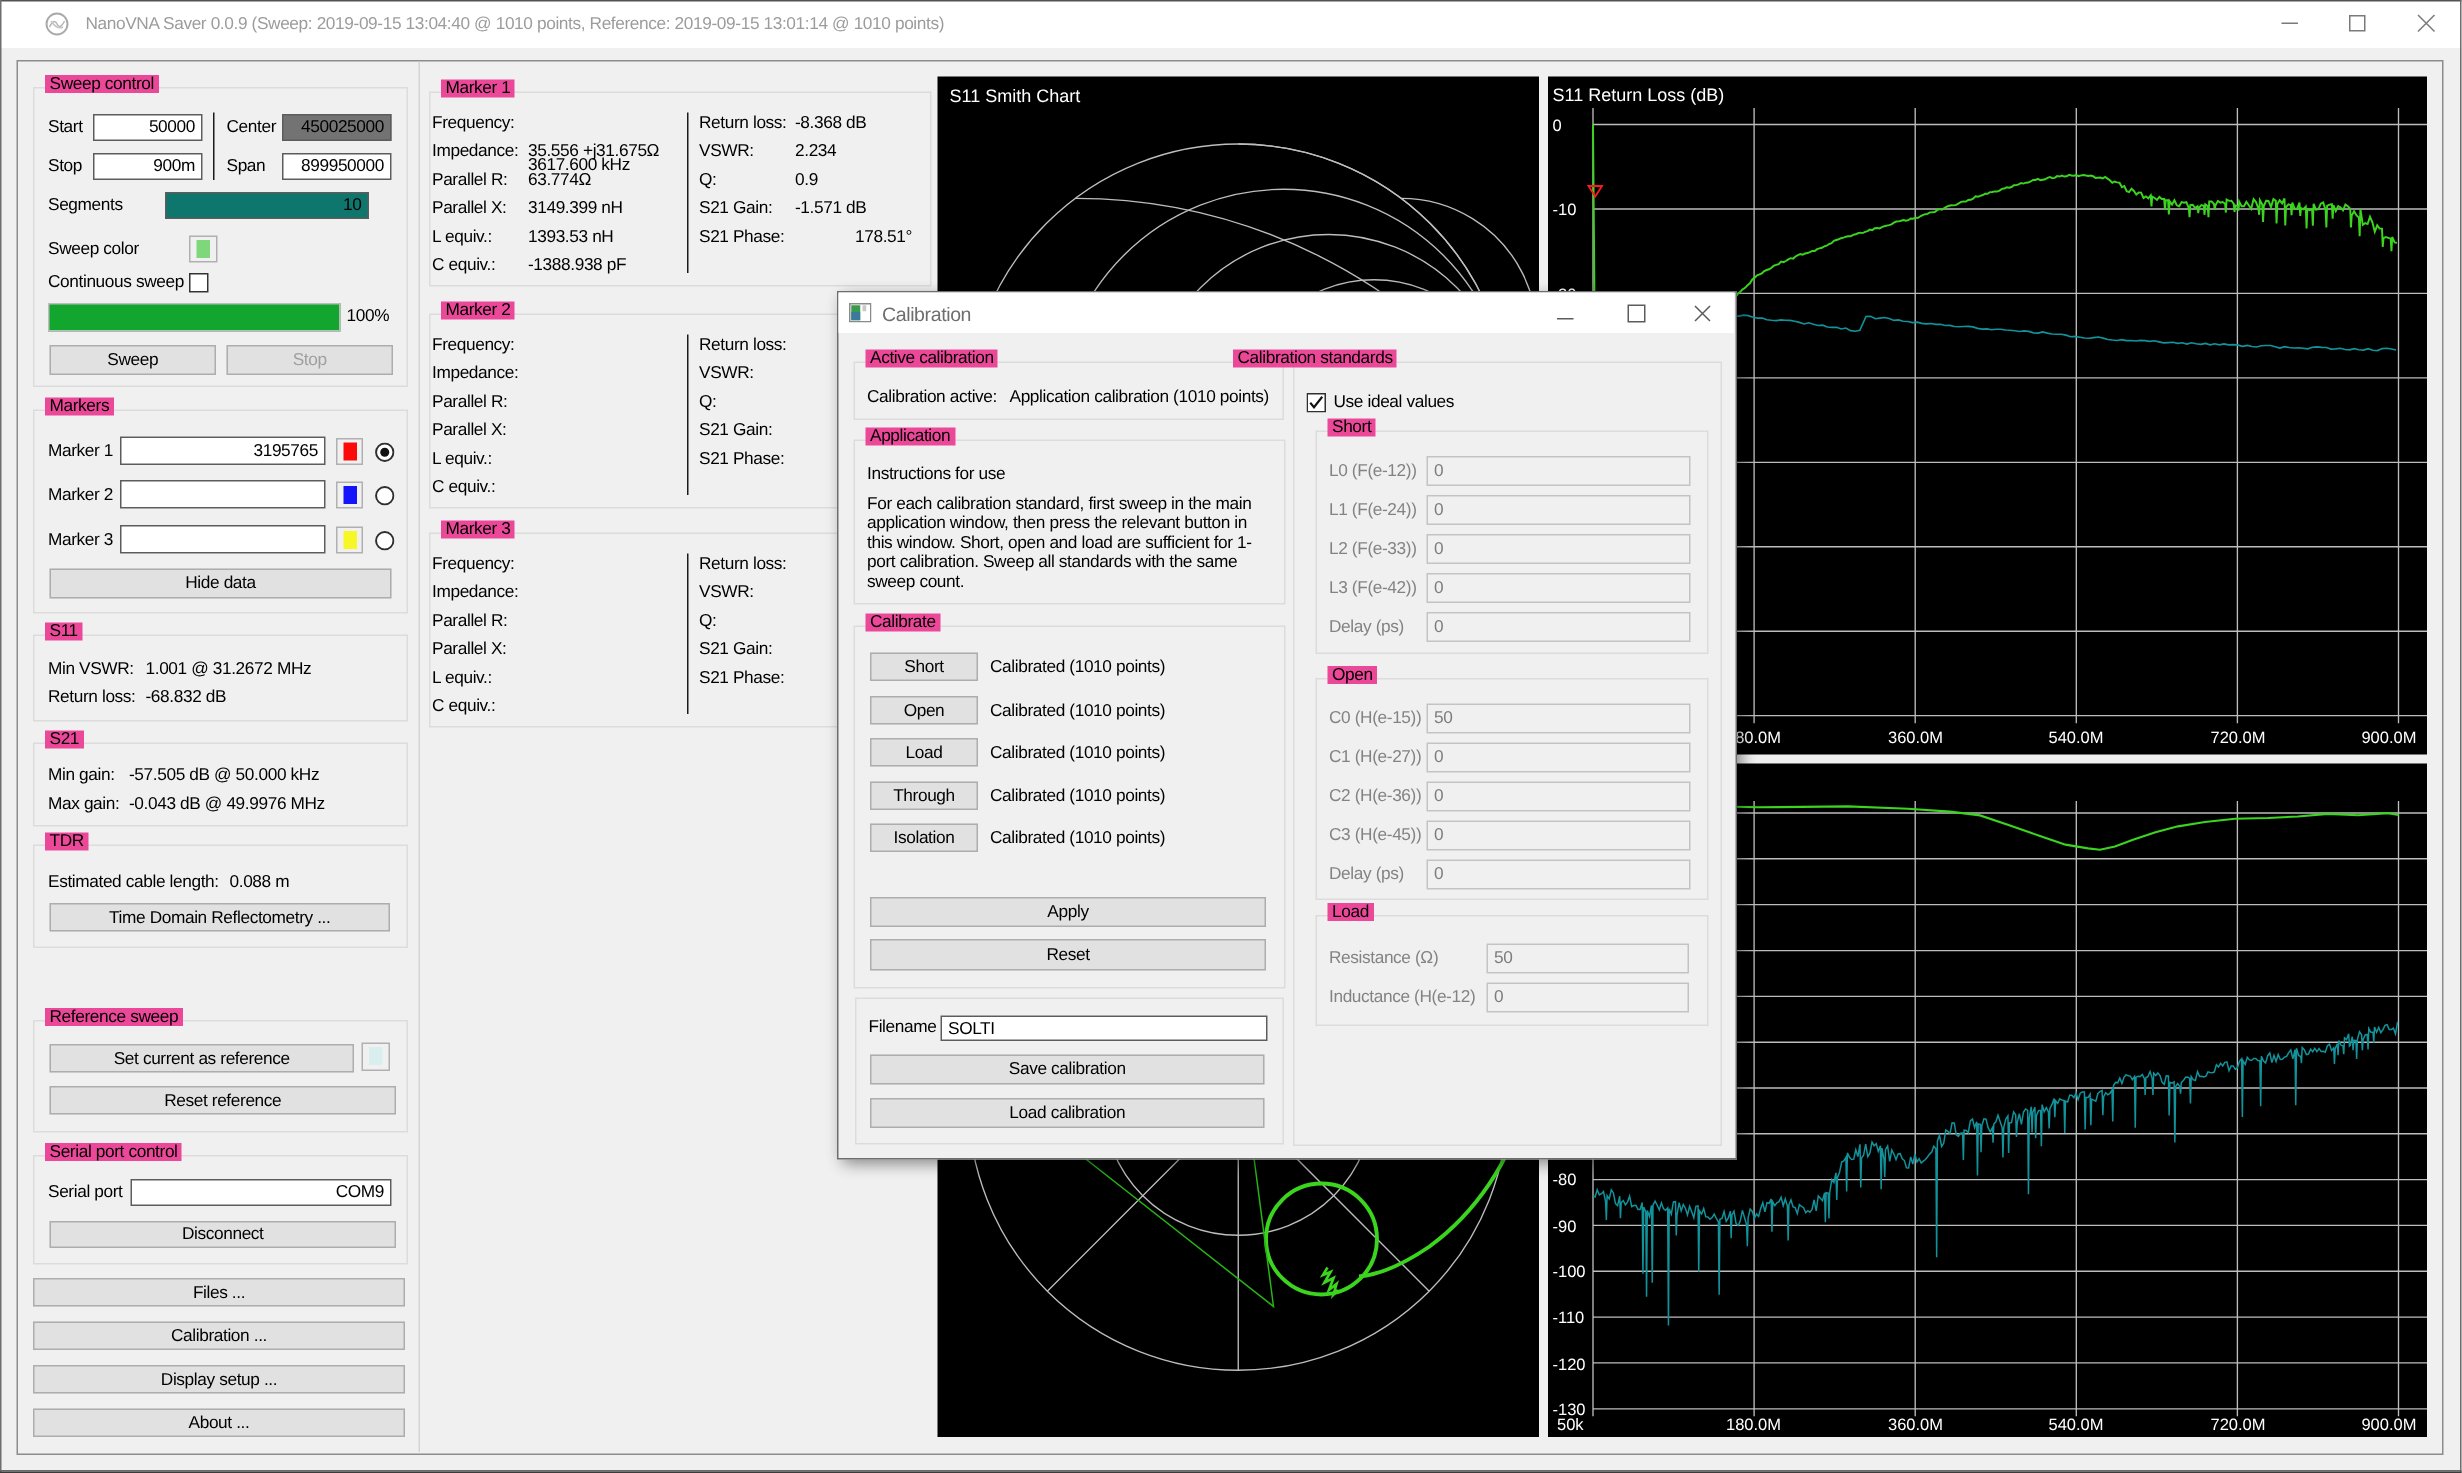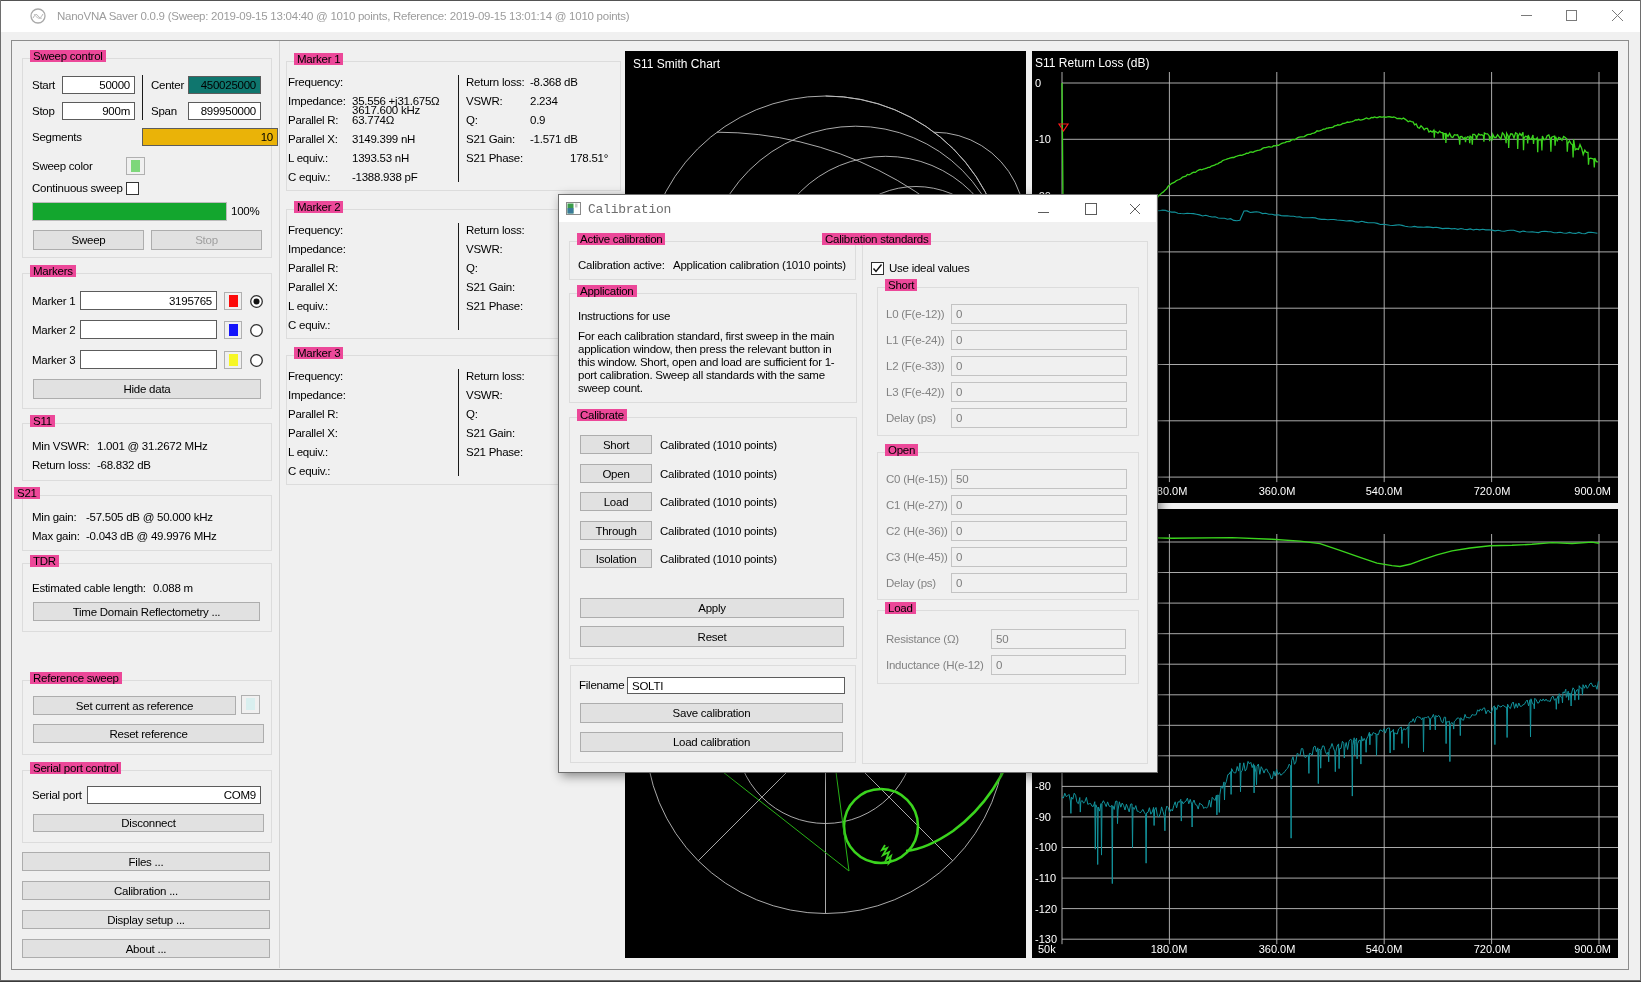--- a/index.html
+++ b/index.html
@@ -22,28 +22,28 @@
 <svg style="left:1611px;top:9px" width="13" height="13" viewBox="0 0 13 13">
     <path d="M1 1 L12 12 M12 1 L1 12" stroke="#7a7a7a" stroke-width="1"></path>
   </svg>
 <div style="position:absolute;left:11px;top:40px;width:1616px;height:928px;border:1px solid #8c8c8c"></div>
 <div style="position:absolute;left:279px;top:41px;width:1px;height:927px;background:#d4d4d4"></div>
 <div class="grp" style="left:22px;top:58px;width:248px;height:198px;border-color:#dcdcdc"></div>
 <div class="glb" style="left:30px;top:50px;color:#000">Sweep control</div>
 <div class="lb" style="left:32px;top:76px;font-size:11.5px;color:#000;">Start</div>
 <div class="inp" style="left:62px;top:76px;width:63px;height:16px;background:#fff;border:1px solid #5c5c5c;color:#000;justify-content:flex-end;padding:0 4px">50000</div>
 <div class="lb" style="left:151px;top:76px;font-size:11.5px;color:#000;">Center</div>
-<div class="inp" style="left:188px;top:76px;width:63px;height:16px;background:#0f766e;border:1px solid #5c5c5c;color:#000;justify-content:flex-end;padding:0 4px">450025000</div>
+<div class="inp" style="left:188px;top:76px;width:63px;height:16px;background:#737373;border:1px solid #5c5c5c;color:#000;justify-content:flex-end;padding:0 4px">450025000</div>
 <div class="lb" style="left:32px;top:102px;font-size:11.5px;color:#000;">Stop</div>
 <div class="inp" style="left:62px;top:102px;width:63px;height:16px;background:#fff;border:1px solid #5c5c5c;color:#000;justify-content:flex-end;padding:0 4px">900m</div>
 <div class="lb" style="left:151px;top:102px;font-size:11.5px;color:#000;">Span</div>
 <div class="inp" style="left:188px;top:102px;width:63px;height:16px;background:#fff;border:1px solid #5c5c5c;color:#000;justify-content:flex-end;padding:0 4px">899950000</div>
 <div style="position:absolute;left:142px;top:75px;width:1px;height:45px;background:#1a1a1a"></div>
 <div class="lb" style="left:32px;top:128px;font-size:11.5px;color:#000;">Segments</div>
-<div class="inp" style="left:142px;top:128px;width:126px;height:16px;background:#eab308;border:1px solid #5c5c5c;color:#000;justify-content:flex-end;padding:0 4px">10</div>
+<div class="inp" style="left:110px;top:128px;width:126px;height:16px;background:#0f766e;border:1px solid #5c5c5c;color:#000;justify-content:flex-end;padding:0 4px">10</div>
 <div class="lb" style="left:32px;top:157px;font-size:11.5px;color:#000;">Sweep color</div>
 <div style="position:absolute;left:126px;top:157px;width:17px;height:16px;background:#f0f0f0;border:1px solid #b0b0b0"></div>
 <div style="position:absolute;left:131px;top:160px;width:9px;height:12px;background:#7ed77b"></div>
 <div class="lb" style="left:32px;top:179px;font-size:11.5px;color:#000;">Continuous sweep</div>
 <div style="position:absolute;left:126px;top:182px;width:11px;height:11px;background:#fff;border:1px solid #333"></div>
 <div style="position:absolute;left:32px;top:202px;width:193px;height:17px;border:1px solid #bcbcbc;background:#13a62e"></div>
 <div class="lb" style="left:231px;top:202px;font-size:11.5px;color:#000;">100%</div>
 <div class="btn" style="left:33px;top:230px;width:109px;height:18px;color:#000;font-size:11.5px">Sweep</div>
 <div class="btn" style="left:151px;top:230px;width:109px;height:18px;color:#9f9f9f;font-size:11.5px">Stop</div>
 <div class="grp" style="left:22px;top:273px;width:248px;height:134px;border-color:#dcdcdc"></div>
@@ -71,21 +71,21 @@
     <circle cx="6.5" cy="6.5" r="5.8" fill="#fff" stroke="#2f2f2f" stroke-width="1.3"></circle>
   </svg>
 <div class="btn" style="left:33px;top:379px;width:226px;height:18px;color:#000;font-size:11.5px">Hide data</div>
 <div class="grp" style="left:22px;top:423px;width:248px;height:56px;border-color:#dcdcdc"></div>
 <div class="glb" style="left:30px;top:415px;color:#000">S11</div>
 <div class="lb" style="left:32px;top:437px;font-size:11.5px;color:#000;">Min VSWR:</div>
 <div class="lb" style="left:97px;top:437px;font-size:11.5px;color:#000;">1.001 @ 31.2672 MHz</div>
 <div class="lb" style="left:32px;top:456px;font-size:11.5px;color:#000;">Return loss:</div>
 <div class="lb" style="left:97px;top:456px;font-size:11.5px;color:#000;">-68.832 dB</div>
 <div class="grp" style="left:22px;top:495px;width:248px;height:54px;border-color:#dcdcdc"></div>
-<div class="glb" style="left:14px;top:487px;color:#000">S21</div>
+<div class="glb" style="left:30px;top:487px;color:#000">S21</div>
 <div class="lb" style="left:32px;top:508px;font-size:11.5px;color:#000;">Min gain:</div>
 <div class="lb" style="left:86px;top:508px;font-size:11.5px;color:#000;">-57.505 dB @ 50.000 kHz</div>
 <div class="lb" style="left:32px;top:527px;font-size:11.5px;color:#000;">Max gain:</div>
 <div class="lb" style="left:86px;top:527px;font-size:11.5px;color:#000;">-0.043 dB @ 49.9976 MHz</div>
 <div class="grp" style="left:22px;top:563px;width:248px;height:67px;border-color:#dcdcdc"></div>
 <div class="glb" style="left:30px;top:555px;color:#000">TDR</div>
 <div class="lb" style="left:32px;top:579px;font-size:11.5px;color:#000;">Estimated cable length:</div>
 <div class="lb" style="left:153px;top:579px;font-size:11.5px;color:#000;">0.088 m</div>
 <div class="btn" style="left:33px;top:602px;width:225px;height:17px;color:#000;font-size:11.5px">Time Domain Reflectometry ...</div>
 <div class="grp" style="left:22px;top:680px;width:248px;height:73px;border-color:#dcdcdc"></div>
@@ -255,21 +255,21 @@
     <path d="M30.0 288.3 L31.4 289.0 L32.8 284.2 L34.2 287.6 L35.6 286.8 L37.0 285.4 L38.4 292.0 L38.9 304.4 L39.4 288.1 L40.8 290.2 L42.2 284.2 L43.6 286.3 L45.0 293.4 L46.4 294.7 L47.8 288.5 L48.3 303.1 L48.8 292.7 L50.2 291.5 L51.6 294.2 L53.0 292.4 L54.4 288.4 L55.8 295.4 L57.2 294.7 L58.6 294.5 L60.0 297.3 L61.4 297.3 L62.8 292.7 L63.3 340.2 L63.8 295.7 L65.2 299.0 L65.7 355.5 L66.2 298.0 L67.6 302.1 L69.0 294.6 L69.5 346.1 L70.0 294.4 L71.4 291.7 L72.8 294.5 L74.2 297.6 L75.6 292.9 L77.0 296.9 L78.4 297.8 L79.8 296.3 L80.3 374.6 L80.8 296.8 L82.2 300.5 L83.6 292.3 L85.0 292.1 L85.5 314.6 L86.0 301.0 L87.4 292.8 L88.8 298.2 L90.2 294.0 L91.6 296.5 L93.0 301.0 L94.4 295.2 L95.8 298.9 L97.2 302.9 L98.6 295.2 L100.0 294.9 L100.5 338.8 L101.0 298.3 L102.4 300.3 L103.8 296.6 L105.2 302.2 L106.6 302.3 L108.0 303.8 L109.4 302.7 L110.8 300.4 L112.2 303.2 L113.6 305.5 L114.1 354.2 L114.6 303.9 L116.0 303.3 L117.4 298.7 L118.8 305.2 L120.2 303.0 L121.6 298.4 L122.1 316.5 L122.6 301.0 L124.0 298.5 L125.4 306.7 L126.8 308.0 L128.2 304.9 L129.6 297.9 L131.0 302.7 L132.4 307.6 L132.9 321.8 L133.4 302.9 L134.8 297.1 L136.2 298.6 L137.6 303.3 L139.0 300.3 L140.4 302.0 L141.8 296.5 L143.2 292.8 L144.6 298.9 L146.0 292.8 L147.4 293.2 L148.8 290.3 L149.3 312.1 L149.8 292.2 L151.2 294.8 L152.6 292.9 L154.0 292.1 L155.4 289.1 L156.8 294.8 L158.2 290.3 L159.6 295.1 L160.1 318.0 L160.6 294.2 L162.0 291.0 L163.4 295.6 L164.8 296.1 L166.2 300.1 L167.6 294.1 L169.0 295.3 L170.4 296.1 L171.8 299.5 L173.2 298.1 L174.6 299.1 L176.0 297.3 L177.4 291.0 L178.8 298.2 L180.2 288.3 L181.6 289.9 L183.0 291.5 L184.4 286.2 L184.9 305.9 L185.4 286.1 L186.8 286.4 L187.3 303.4 L187.8 285.9 L189.2 277.3 L190.6 279.3 L192.0 272.9 L192.5 291.0 L193.0 276.0 L194.4 272.3 L195.8 265.7 L197.2 265.0 L198.6 262.6 L199.1 285.4 L199.6 259.6 L201.0 262.5 L202.4 264.0 L203.8 263.8 L205.2 257.5 L206.6 262.1 L208.0 253.9 L208.5 282.7 L209.0 263.0 L210.4 261.2 L211.8 253.8 L213.2 262.1 L214.6 259.8 L216.0 252.4 L217.4 254.8 L218.8 253.4 L220.2 258.6 L221.6 254.8 L222.1 283.9 L222.6 256.4 L224.0 263.9 L224.5 275.7 L225.0 257.4 L226.4 255.0 L227.8 265.3 L229.2 257.7 L230.6 260.3 L232.0 264.1 L233.4 260.3 L234.8 260.1 L236.2 263.5 L237.6 264.7 L239.0 269.6 L240.4 269.7 L241.8 262.3 L243.2 267.1 L244.6 260.4 L246.0 265.6 L247.4 263.5 L248.8 266.3 L250.2 265.1 L251.6 264.0 L253.0 262.3 L254.4 260.4 L255.8 259.0 L257.2 255.2 L258.6 256.9 L259.1 329.2 L259.6 251.7 L261.0 247.7 L262.4 255.3 L263.8 253.2 L265.2 244.4 L266.6 245.3 L268.0 246.7 L269.4 239.6 L270.8 239.7 L272.2 247.5 L273.6 248.6 L275.0 246.5 L276.4 246.2 L276.9 264.4 L277.4 244.4 L278.8 244.6 L280.2 246.1 L281.6 238.1 L283.0 237.0 L284.4 242.7 L285.8 238.8 L286.3 274.6 L286.8 240.3 L288.2 240.6 L288.7 259.2 L289.2 241.5 L290.6 236.9 L292.0 237.1 L293.4 242.8 L294.8 245.5 L296.2 243.0 L296.7 252.8 L297.2 240.3 L298.6 238.9 L300.0 234.5 L301.4 238.7 L302.8 242.9 L303.3 262.7 L303.8 242.9 L305.2 237.0 L306.6 234.9 L307.1 259.6 L307.6 239.6 L309.0 239.4 L310.4 232.3 L311.8 234.4 L312.3 249.0 L312.8 239.4 L314.2 233.5 L315.6 240.5 L317.0 232.3 L318.4 230.3 L319.8 231.2 L320.3 287.1 L320.8 236.4 L322.2 228.8 L322.7 246.0 L323.2 232.6 L324.6 229.2 L325.1 249.8 L325.6 234.8 L327.0 231.4 L328.4 231.2 L328.9 255.1 L329.4 227.4 L330.8 232.1 L332.2 229.4 L333.6 232.2 L334.1 243.3 L334.6 230.0 L336.0 227.3 L337.4 223.3 L337.9 235.8 L338.4 224.9 L339.8 226.6 L341.2 223.5 L342.6 224.4 L344.0 224.7 L344.5 246.4 L345.0 225.1 L346.4 225.7 L347.8 221.1 L349.2 221.1 L350.6 222.7 L352.0 219.7 L353.4 224.1 L354.8 219.8 L356.2 219.0 L357.6 219.0 L358.1 244.0 L358.6 222.7 L360.0 222.7 L361.4 220.4 L361.9 241.1 L362.4 223.8 L363.8 224.4 L365.2 225.1 L366.6 220.0 L368.0 218.7 L369.4 218.0 L369.9 234.5 L370.4 222.3 L371.8 219.5 L373.2 220.8 L374.6 219.9 L376.0 217.7 L376.5 238.6 L377.0 214.7 L378.4 212.6 L379.8 212.9 L381.2 209.7 L382.6 213.4 L384.0 209.2 L385.4 207.5 L386.8 208.2 L388.2 208.4 L389.6 210.7 L391.0 208.7 L391.5 242.8 L392.0 209.1 L393.4 208.5 L394.8 208.7 L396.2 207.3 L397.6 210.1 L398.1 220.9 L398.6 209.5 L400.0 208.6 L401.4 205.4 L402.8 210.1 L403.3 220.9 L403.8 206.4 L405.2 208.0 L406.6 206.3 L408.0 208.0 L409.4 212.6 L410.8 213.9 L412.2 208.2 L413.6 208.3 L414.1 234.6 L414.6 212.6 L416.0 213.1 L417.4 212.2 L417.9 252.6 L418.4 215.3 L419.8 213.4 L421.2 215.3 L421.7 220.1 L422.2 212.7 L423.6 211.4 L425.0 209.2 L426.4 209.0 L427.8 209.9 L428.3 226.6 L428.8 208.7 L430.2 210.9 L431.6 211.2 L433.0 205.4 L434.4 208.6 L435.8 208.5 L437.2 209.0 L438.6 208.4 L440.0 205.6 L441.4 206.0 L442.8 206.1 L444.2 205.7 L445.6 200.8 L447.0 202.3 L448.4 199.9 L449.8 201.6 L451.2 199.2 L452.6 198.9 L454.0 204.8 L455.4 201.6 L456.8 201.6 L458.2 203.9 L459.6 202.8 L461.0 198.5 L462.4 196.8 L462.9 235.6 L463.4 198.3 L464.8 200.6 L466.2 195.9 L467.6 197.6 L469.0 198.0 L470.4 196.6 L471.8 196.7 L473.2 198.0 L474.6 198.1 L475.1 228.5 L475.6 195.2 L477.0 198.3 L478.4 199.6 L479.8 194.8 L481.2 193.0 L482.6 199.4 L484.0 194.6 L485.4 198.7 L486.8 194.0 L488.2 197.3 L489.6 197.2 L491.0 195.8 L492.4 195.3 L493.8 192.7 L495.2 191.0 L496.6 196.9 L498.0 190.8 L498.5 227.9 L499.0 189.8 L500.4 194.7 L501.8 195.3 L502.3 199.8 L502.8 189.3 L504.2 190.8 L505.6 194.1 L507.0 193.7 L508.4 190.4 L509.8 192.1 L511.2 189.9 L512.6 192.1 L514.0 190.1 L515.4 192.0 L516.8 191.9 L518.2 192.5 L519.6 188.2 L521.0 187.1 L522.4 191.3 L523.8 189.6 L524.3 200.3 L524.8 190.1 L526.2 186.8 L526.7 194.5 L527.2 184.7 L528.6 187.7 L530.0 188.4 L530.5 193.8 L531.0 182.9 L532.4 184.0 L533.8 180.2 L534.3 188.4 L534.8 187.9 L536.2 182.2 L536.7 191.2 L537.2 184.4 L538.6 184.7 L539.1 197.0 L539.6 184.0 L541.0 178.8 L542.4 180.8 L542.9 191.2 L543.4 183.9 L544.8 181.0 L546.2 180.6 L546.7 190.7 L547.2 176.7 L548.6 179.2 L550.0 179.2 L550.5 186.1 L551.0 175.7 L552.4 179.2 L553.8 175.9 L555.2 179.4 L556.6 177.5 L558.0 174.6 L559.4 174.1 L560.8 177.4 L562.2 177.4 L563.6 176.5 L565.0 180.3 L566.4 172.3" fill="none" stroke="#12929b" stroke-width="1"></path>
   </svg>
 <div style="position:absolute;left:558px;top:194px;width:598px;height:577px;background:#f0f0f0;border:1px solid #6e6e6e;box-shadow:3px 3px 10px rgba(0,0,0,0.45)"></div>
 <div style="position:absolute;left:559px;top:195px;width:597px;height:27px;background:#fff"></div>
 <svg style="left:566px;top:202px" width="15" height="13" viewBox="0 0 15 13">
     <rect x="0.5" y="0.5" width="14" height="12" fill="#fff" stroke="#8a8a8a"></rect>
     <rect x="1.5" y="1.5" width="6" height="10" fill="#3a9b4a"></rect>
     <rect x="1.5" y="6" width="6" height="5.5" fill="#3b6fb5" opacity="0.75"></rect>
     <rect x="9" y="1.5" width="2.5" height="4" fill="#c9c9c9"></rect>
   </svg>
-<div class="lb" style="left:588px;top:200px;font-size:13px;color:#6e6e6e;font-family:Liberation Mono, monospace;">Calibration</div>
+<div class="lb" style="left:588px;top:200px;font-size:13px;color:#6e6e6e;">Calibration</div>
 <div style="position:absolute;left:1038px;top:212px;width:11px;height:1px;background:#5c5c5c"></div>
 <div style="position:absolute;left:1085px;top:203px;width:10px;height:10px;border:1px solid #5c5c5c"></div>
 <svg style="left:1129px;top:203px" width="12" height="12" viewBox="0 0 12 12">
     <path d="M1 1 L11 11 M11 1 L1 11" stroke="#5c5c5c" stroke-width="1"></path>
   </svg>
 <div class="grp" style="left:569px;top:241px;width:285px;height:37px;border-color:#dcdcdc"></div>
 <div class="glb" style="left:577px;top:233px;color:#000">Active calibration</div>
 <div class="lb" style="left:578px;top:256px;font-size:11.5px;color:#000;">Calibration active:</div>
 <div class="lb" style="left:673px;top:256px;font-size:11.5px;color:#000;">Application calibration (1010 points)</div>
 <div class="grp" style="left:569px;top:293px;width:286px;height:108px;border-color:#dcdcdc"></div>

